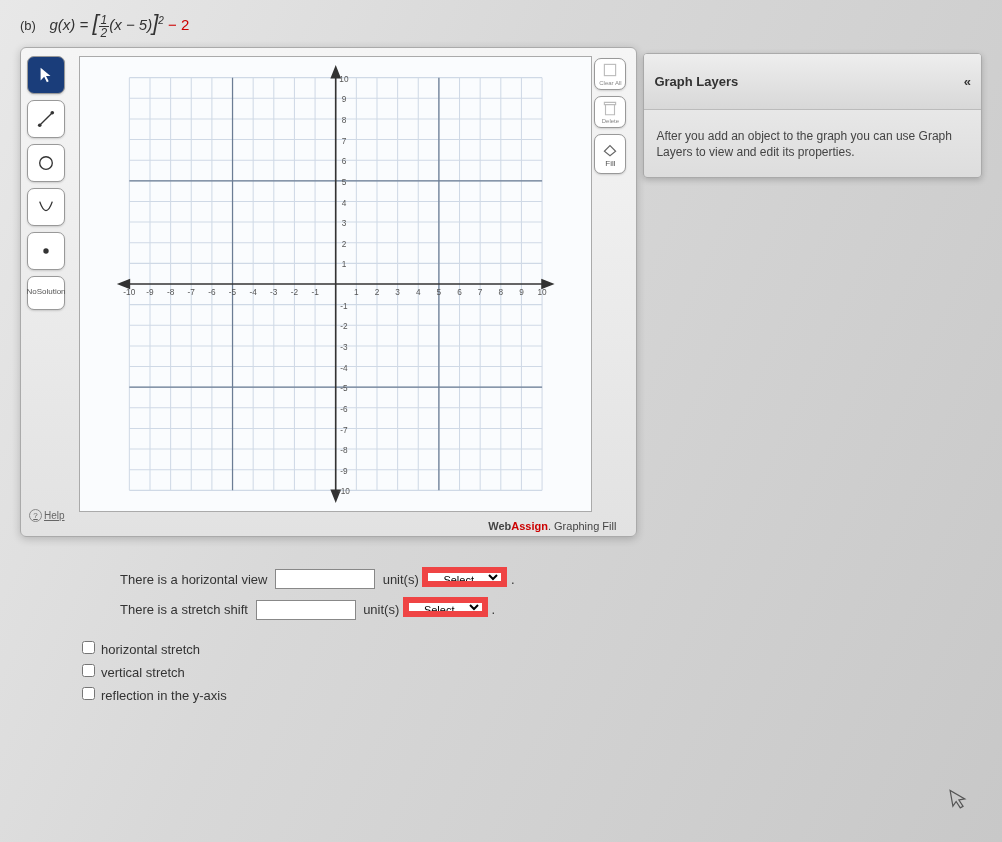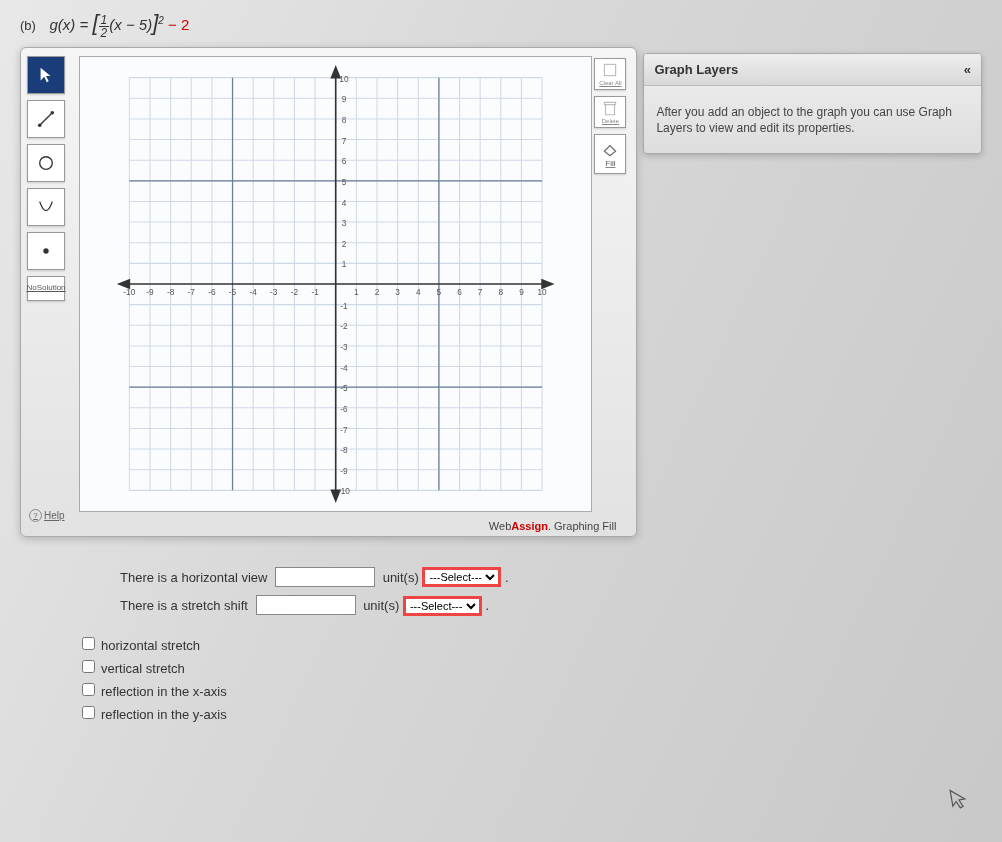--- a/index.html
+++ b/index.html
@@ -25,28 +25,27 @@
     width: 620px; height: 490px;
     background: linear-gradient(#f5f5f5, #e2e2e2);
     border: 1px solid #aaa; border-radius: 6px;
     box-shadow: 0 2px 8px rgba(0,0,0,0.2);
     position: relative;
     display: flex;
   }
   .toolbar { width: 50px; padding: 8px 6px; display: flex; flex-direction: column; gap: 6px; }
   .tool-btn {
     width: 38px; height: 38px;
-    background: #fff; border: 1px solid #999; border-radius: 0;
+    background: #fff; border: 1px solid #999; border-radius: 7px;
     display: flex; align-items: center; justify-content: center;
     box-shadow: 0 1px 2px rgba(0,0,0,0.15);
     cursor: pointer;
-    text-decoration: underline;
   }
   .tool-btn.active { background: #1a3d7a; color: #fff; }
-  .tool-btn.nosol { font-size: 8px; text-align: center; line-height: 1.1; color: #555; height: 25px; }
+  .tool-btn.nosol { font-size: 8px; text-align: center; line-height: 1.1; color: #555; height: 34px; }
   .tool-btn svg { width: 18px; height: 18px; }
   .help-link { margin-top: auto; font-size: 10px; color: #666; text-decoration: underline; display:flex; align-items:center; gap:2px; cursor:pointer; padding:4px 0 6px 2px;}
   .help-link::before { content:"?"; display:inline-flex; width:11px; height:11px; border:1px solid #888; border-radius:50%; align-items:center; justify-content:center; font-size:8px;}
 
   .grid-wrap { flex: 1; padding: 8px 44px 24px 8px; position: relative; }
   .grid-svg { width: 100%; height: 100%; background: #fafcfe; border: 1px solid #aaa; }
   .right-tools { position: absolute; top: 10px; right: 6px; width: 36px; display: flex; flex-direction: column; gap: 6px; }
   .right-tools .tool-btn { width: 32px; height: 32px; font-size: 8px; color:#888; flex-direction:column; gap:1px;}
   .right-tools .tool-btn.fill { height: 40px; }
   .caption { position: absolute; bottom: 4px; right: 20px; font-size: 11px; color: #444; }
@@ -54,32 +53,32 @@
 
   .layers-panel {
     margin-left: 6px; margin-top:6px;
     width: 340px;
     border: 1px solid #aaa; border-radius: 4px;
     background: linear-gradient(#f0f0f0, #ddd);
     box-shadow: 0 2px 6px rgba(0,0,0,0.2);
     overflow: hidden;
   }
   .layers-head {
-    padding: 8px 10px; font-weight: bold; font-size: 13px;
+    padding: 20px 10px; font-weight: bold; font-size: 13px;
     background: linear-gradient(#eee, #d8d8d8);
     border-bottom: 1px solid #bbb;
     display: flex; justify-content: space-between; align-items: center;
   }
   .layers-head .collapse { font-family: sans-serif; cursor: pointer; }
   .layers-body { padding: 18px 12px 16px 12px; font-size: 12px; color: #444; line-height: 1.4; }
 
   .form-area { margin: 30px 0 0 100px; font-size: 13px; color: #333; }
   .form-row { margin: 8px 0; }
   .txtin { width: 100px; height: 20px; border: 1px solid #888; background: #fff; margin: 0 4px; }
-  .sel { height: 20px; border: 3px solid #ef4444; background: #fff; font-size: 11px; }
+  .sel { height: 20px; border: 6px solid #ef4444; background: #fff; font-size: 11px; }
   .apply-block { margin: 18px 0 0 -60px; }
   .apply-block .lbl { margin-bottom: 6px; }
   .chk-row { margin: 4px 0 4px 18px; }
   .chk-row input { margin-right: 6px; }
 
   .cursor-arrow { position: absolute; right: 34px; bottom: 28px; font-size: 18px; color: #444; transform: rotate(-10deg); }
 </style>
 </head>
 <body>
 
@@ -225,21 +224,21 @@
             <text x="228" y="304">-4</text>
             <text x="228" y="324">-5</text>
             <text x="228" y="344">-6</text>
             <text x="228" y="364">-7</text>
             <text x="228" y="384">-8</text>
             <text x="228" y="404">-9</text>
             <text x="228" y="424">-10</text>
         </g>
       </svg>
       <div class="caption">
-        <span style="font-weight:normal"><span>Web</span><b>Assign</b></span><span>. Graphing Fill</span>
+        <span style="font-weight:bold"><span>Web</span><b>Assign</b></span><span>. Graphing Fill</span>
       </div>
     </div>
 
     <div class="right-tools">
       <div class="tool-btn">
         <svg viewBox="0 0 16 16" width="14" height="14">
             <rect x="3" y="3" width="10" height="10" fill="none" stroke="#bbb"></rect>
           </svg>
         <span style="font-size:6px">Clear All</span>
       </div>
@@ -283,21 +282,20 @@
     <span>unit(s)</span>
     <select class="sel">
       <option>---Select---</option>
     </select>
     <span>.</span>
   </div>
 
   <div class="apply-block">
     <div class="chk-row"><input type="checkbox" style=""><span>horizontal stretch</span></div>
     <div class="chk-row"><input type="checkbox" style=""><span>vertical stretch</span></div>
-    <div class="chk-row"><input type="checkbox" style=""><span>reflection in the x-axis</span></div>
     <div class="chk-row"><input type="checkbox" style=""><span>reflection in the y-axis</span></div>
   </div>
 </div>
 
 <div class="cursor-arrow">
   <svg width="18" height="22" viewBox="0 0 18 22">
       <path d="M2 2 L2 18 L6 14 L9 21 L12 20 L9 13 L15 13 Z" fill="none" stroke="#555" stroke-width="1.2"></path>
     </svg>
 </div>
 

